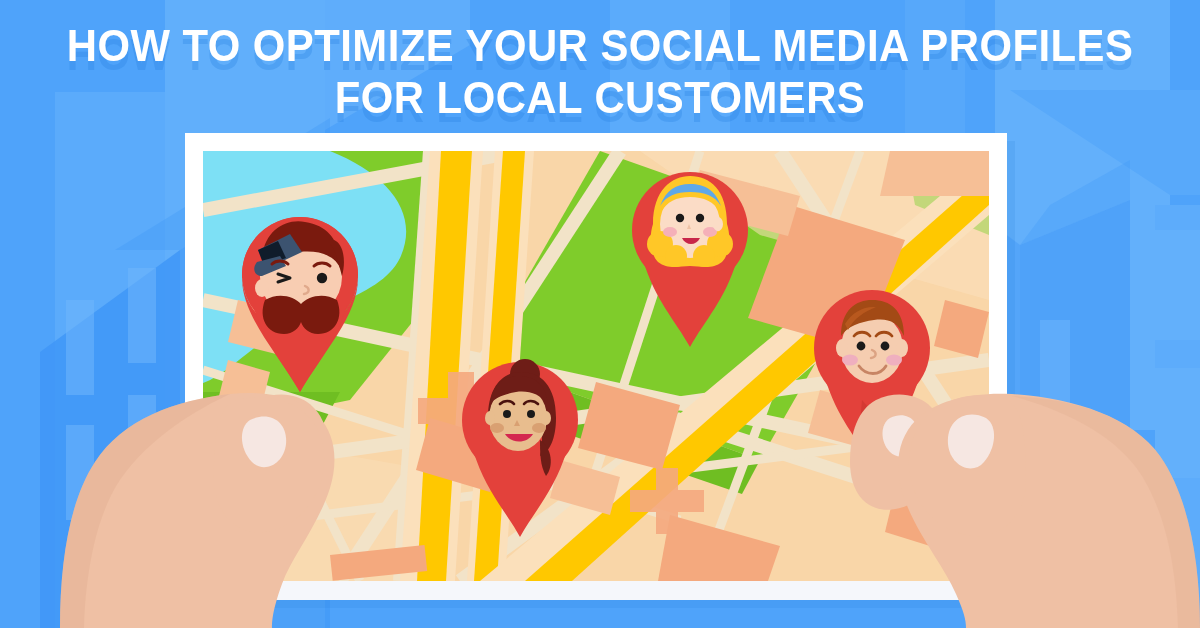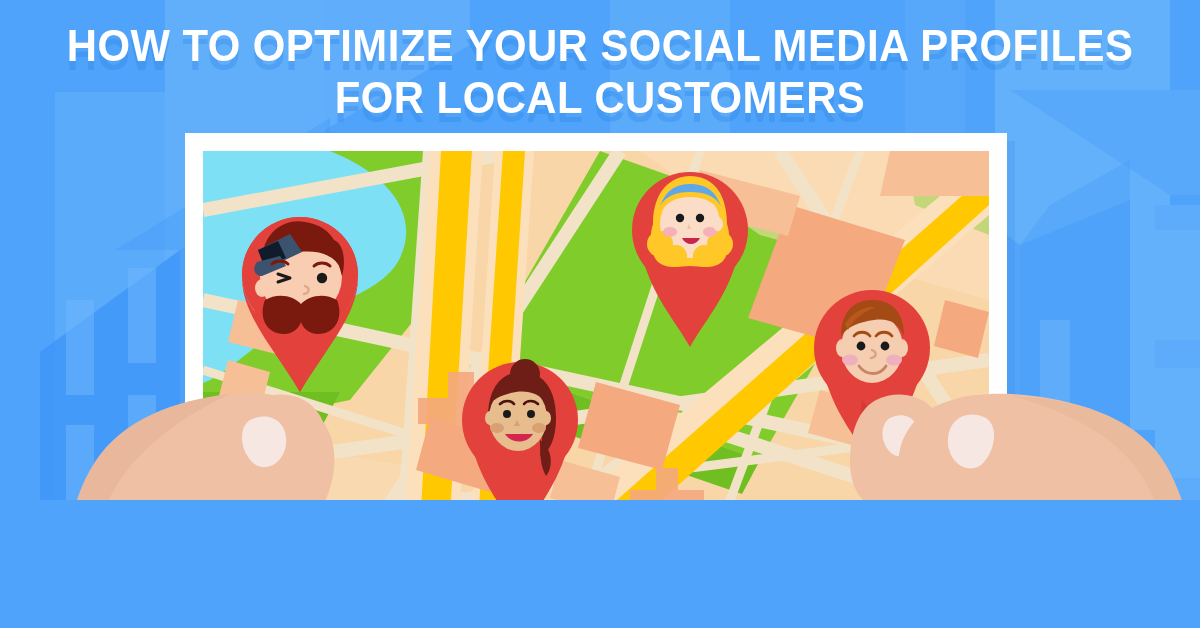--- a/index.html
+++ b/index.html
@@ -1,21 +1,21 @@
 <!DOCTYPE html>
 <html><head>
 <meta charset="utf-8">
 <style>
   html,body{margin:0;padding:0;}
   body{
     width:1200px;height:628px;overflow:hidden;position:relative;
     font-family:"Liberation Sans", sans-serif;
     background:#4FA3FA;
   }
-  #stage{position:absolute;inset:0;width:1200px;height:500px;overflow:hidden;}
+  #stage{position:absolute;inset:0;width:1200px;height:628px;overflow:hidden;}
   #stage svg{position:absolute;left:0;top:0;}
 
   
   .title-wrap{
     position:absolute;left:0;top:20px;width:1200px;
     text-align:center;pointer-events:none;z-index:40;
   }
   .title-line{
     display:block;
     color:#FFFFFF;

